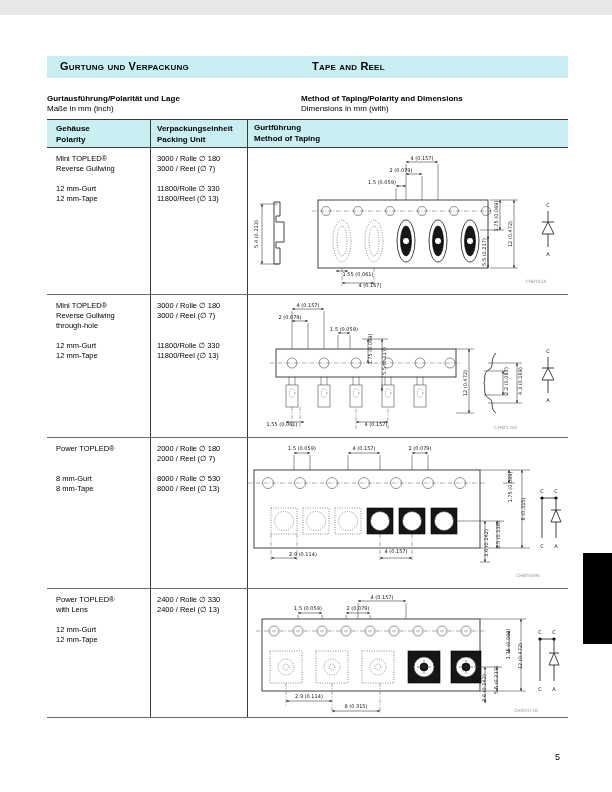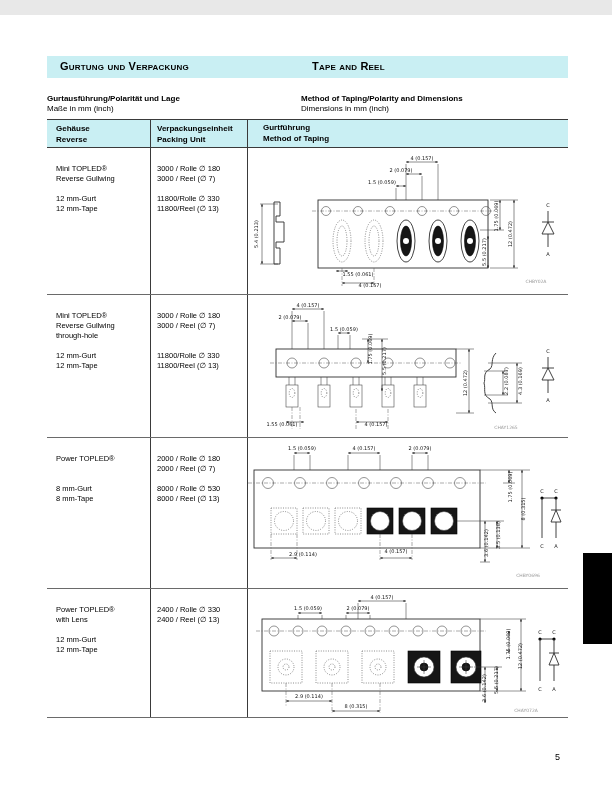--- a/index.html
+++ b/index.html
@@ -20,21 +20,21 @@
   .subt.right { left:301px; }
   
   .tbl { position:absolute; left:47px; top:104px; width:521px; }
   .thead { display:flex; background:var(--accent,#c9eff3);
            border-top:1px solid #3a3a3a; border-bottom:1px solid #3a3a3a; height:27px; }
   .thead .hc { font-size:8px; font-weight:bold; line-height:10.5px; padding-top:4px; box-sizing:border-box; }
   .tc1 { width:103px; padding-left:9px; box-sizing:border-box; }
   .tc2 { width:97px;  padding-left:6px; border-left:1px solid #3a3a3a; box-sizing:border-box; }
   .tc3 { flex:1; border-left:1px solid #3a3a3a; box-sizing:border-box; position:relative; }
   .trow { display:flex; border-bottom:1px solid #6a6a6a; position:relative; }
-  .trow .cell { font-size:7.5px; line-height:10px; padding-top:16px; }
+  .trow .cell { font-size:7.5px; line-height:10px; padding-top:6px; }
   .r1 { height:146px; } .r2 { height:142px; } .r3 { height:150px; } .r4 { height:128px; }
   svg.draw { position:absolute; top:2px; left:0; }
   
   .ol   { fill:none; stroke:#2e2e2e; stroke-width:0.9; }
   .thin { fill:none; stroke:#3c3c3c; stroke-width:0.55; }
   .dimline { fill:none; stroke:#2e2e2e; stroke-width:0.55; }
   .dash { fill:none; stroke:#555; stroke-width:0.5; stroke-dasharray:4 1.5 1 1.5; }
   .dot  { fill:none; stroke:#707070; stroke-width:0.8; stroke-dasharray:1 1.4; }
   .dark { fill:#161616; stroke:#000; stroke-width:0.6; }
   .wfill{ fill:#fff; }
@@ -55,34 +55,34 @@
     <span class="bt bl">Gurtung und Verpackung</span>
     <span class="bt br">Tape and Reel</span>
   </div>
 
   <div class="subt left">
     <div class="b">Gurtausführung/Polarität und Lage</div>
     <div>Maße in mm (inch)</div>
   </div>
   <div class="subt right">
     <div class="b">Method of Taping/Polarity and Dimensions</div>
-    <div>Dimensions in mm (inch)</div>
+    <div>Dimensions in mm (with)</div>
   </div>
 
   <div class="tbl">
     <div class="thead">
       <div class="hc tc1">
         <div>Gehäuse</div>
-          <div>Reverse</div>
+          <div>Polarity</div>
       </div>
       <div class="hc tc2">
         <div>Verpackungseinheit</div>
           <div>Packing Unit</div>
       </div>
-      <div class="hc tc3" style="padding-left:15px;padding-top:3px;">
+      <div class="hc tc3" style="padding-left:6px;padding-top:3px;">
         <div>Gurtführung</div>
           <div>Method of Taping</div>
       </div>
     </div>
 
     <div class="trow r1">
       <div class="cell tc1">
           <div>Mini TOPLED®</div>
           <div>Reverse Gullwing</div>
           <div>&nbsp;</div>

